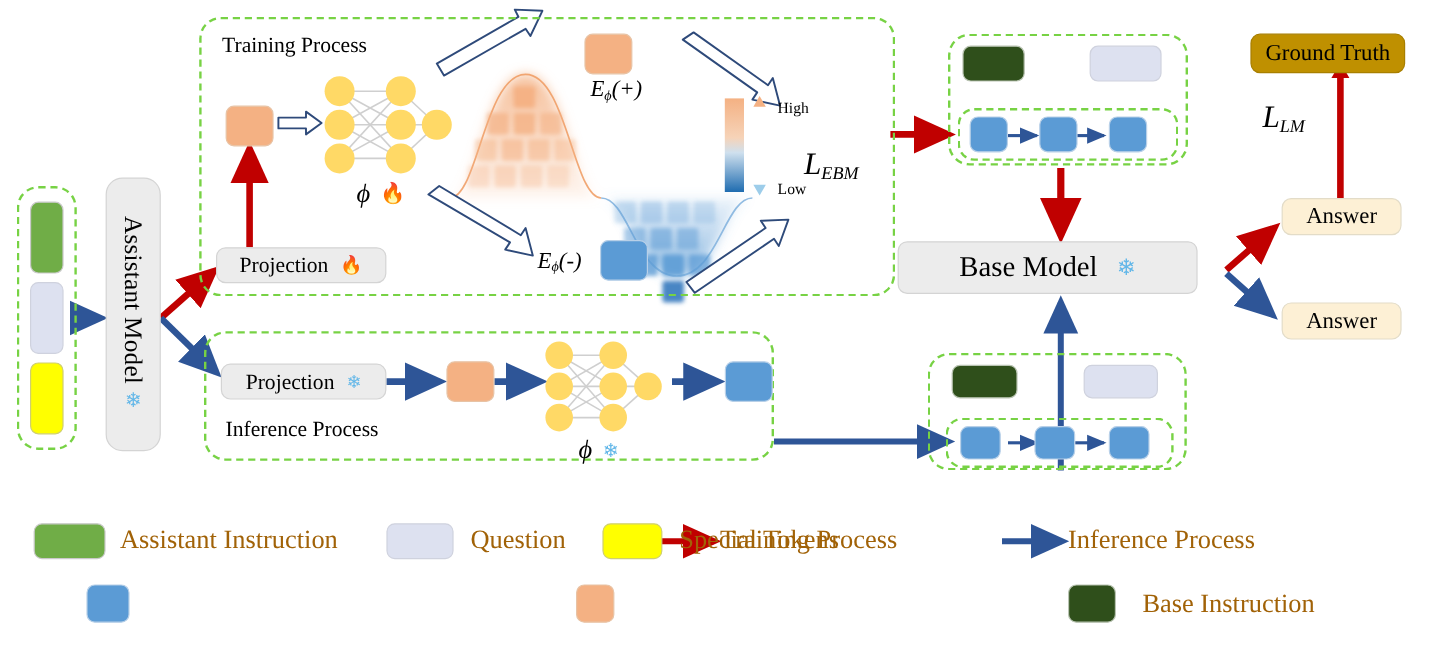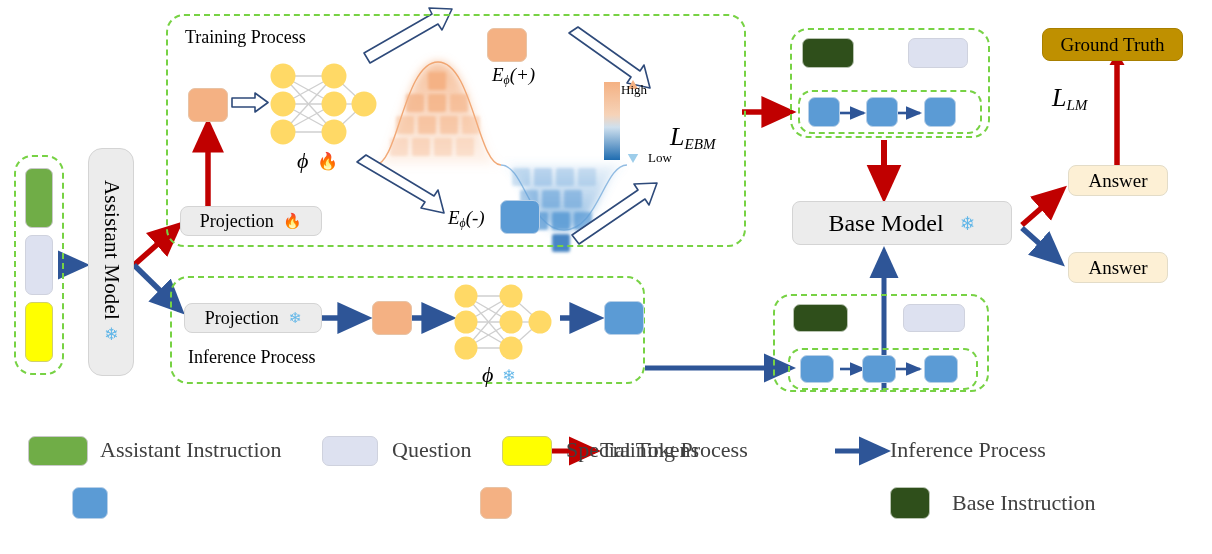--- a/index.html
+++ b/index.html
@@ -85,21 +85,21 @@
   .proc-title { font-size: 18px; }
   .math-italic { font-style: italic; }
   .loss-label { font-size: 26px; font-style: italic; }
   .sub { font-size: 0.62em; vertical-align: -0.25em; font-style: italic;}
   .scale-txt { font-size: 13px; }
   .phi-lbl { font-size: 22px; font-style: italic; }
   .legend-chip {
     border-radius: 7px;
     box-sizing: border-box;
   }
-  .legend-text { font-size: 22px; white-space: nowrap; color: #404040; }
+  .legend-text { font-size: 22px; white-space: nowrap; color: #a16207; }
 
   .emoji { font-family: "DejaVu Sans", sans-serif; }
 
   svg { overflow: visible; }
 </style>
 </head>
 <body>
 
 <div id="stage">
 
@@ -361,21 +361,21 @@
   <div class="abs chip chip-pre" style="left:487px; top:28px; width:40px; height:34px;"></div>
   <div class="abs math-italic" style="left:492px; top:64px; font-size:19px;">
     <span>E</span><span class="sub">ϕ</span><span>(+)</span>
   </div>
 
   <div class="abs chip chip-post" style="left:500px; top:200px; width:40px; height:34px;"></div>
   <div class="abs math-italic" style="left:448px; top:207px; font-size:19px;">
     <span>E</span><span class="sub">ϕ</span><span>(-)</span>
   </div>
 
-  <div class="abs scale-txt" style="left:621px; top:82px;">High</div>
+  <div class="abs scale-txt" style="left:648px; top:82px;">High</div>
   <div class="abs scale-txt" style="left:648px; top:150px;">Low</div>
 
   <div class="abs loss-label" style="left:670px; top:122px;">
     <span>L</span><span class="sub" style="font-size:0.58em;">EBM</span>
   </div>
 
   <div class="abs dashed" style="left:170px; top:276px; width:475px; height:108px;"></div>
   <div class="abs proc-title" style="left:188px; top:347px;">Inference Process</div>
 
   <div class="abs pill" style="left:184px; top:303px; width:138px; height:30px; gap:10px; font-size:18px;">
@@ -401,26 +401,26 @@
   <div class="abs chip chip-post" style="left:924px; top:97px; width:32px; height:30px;"></div>
 
   <div class="abs dashed" style="left:773px; top:294px; width:216px; height:98px;"></div>
   <div class="abs chip chip-base" style="left:793px; top:304px; width:55px; height:28px;"></div>
   <div class="abs chip chip-question" style="left:903px; top:304px; width:62px; height:28px;"></div>
   <div class="abs dashed dashed-sm" style="left:788px; top:348px; width:190px; height:42px;"></div>
   <div class="abs chip chip-post" style="left:800px; top:355px; width:34px; height:28px;"></div>
   <div class="abs chip chip-post" style="left:862px; top:355px; width:34px; height:28px;"></div>
   <div class="abs chip chip-post" style="left:924px; top:355px; width:34px; height:28px;"></div>
 
-  <div class="abs pill" style="left:792px; top:201px; width:220px; height:44px; gap:16px; font-size:24px;">
+  <div class="abs pill" style="left:748px; top:201px; width:250px; height:44px; gap:16px; font-size:24px;">
     <span>Base Model</span>
     <span class="emoji" style="font-size:19px; color:#63b7e8;">❄</span>
   </div>
 
-  <div class="abs gt-box" style="left:1042px; top:28px; width:141px; height:33px;">
+  <div class="abs gt-box" style="left:1042px; top:28px; width:129px; height:33px;">
     <span>Ground Truth</span>
   </div>
 
   <div class="abs loss-label" style="left:1052px; top:83px;">
     <span>L</span><span class="sub" style="font-size:0.58em;">LM</span>
   </div>
 
   <div class="abs answer-box" style="left:1068px; top:165px; width:100px; height:31px;">
     <span>Answer</span>
   </div>

